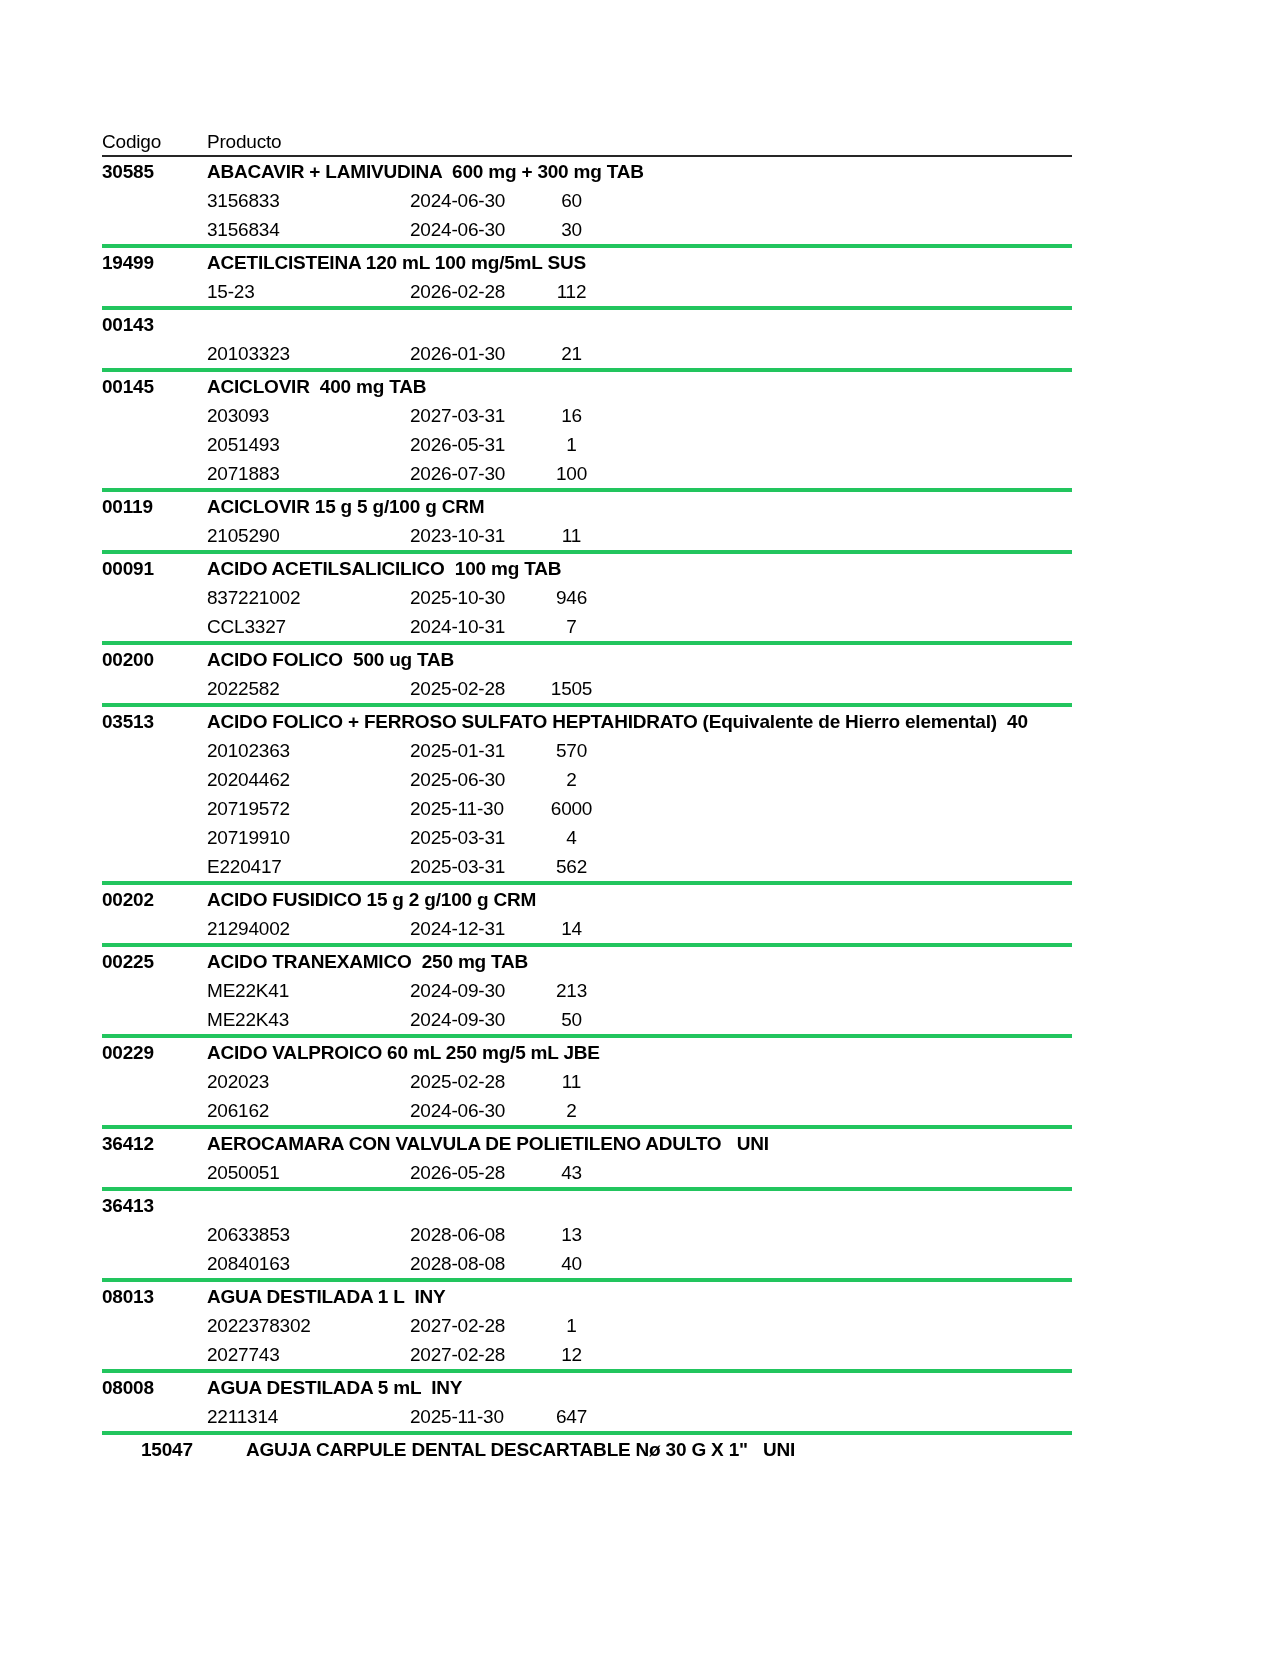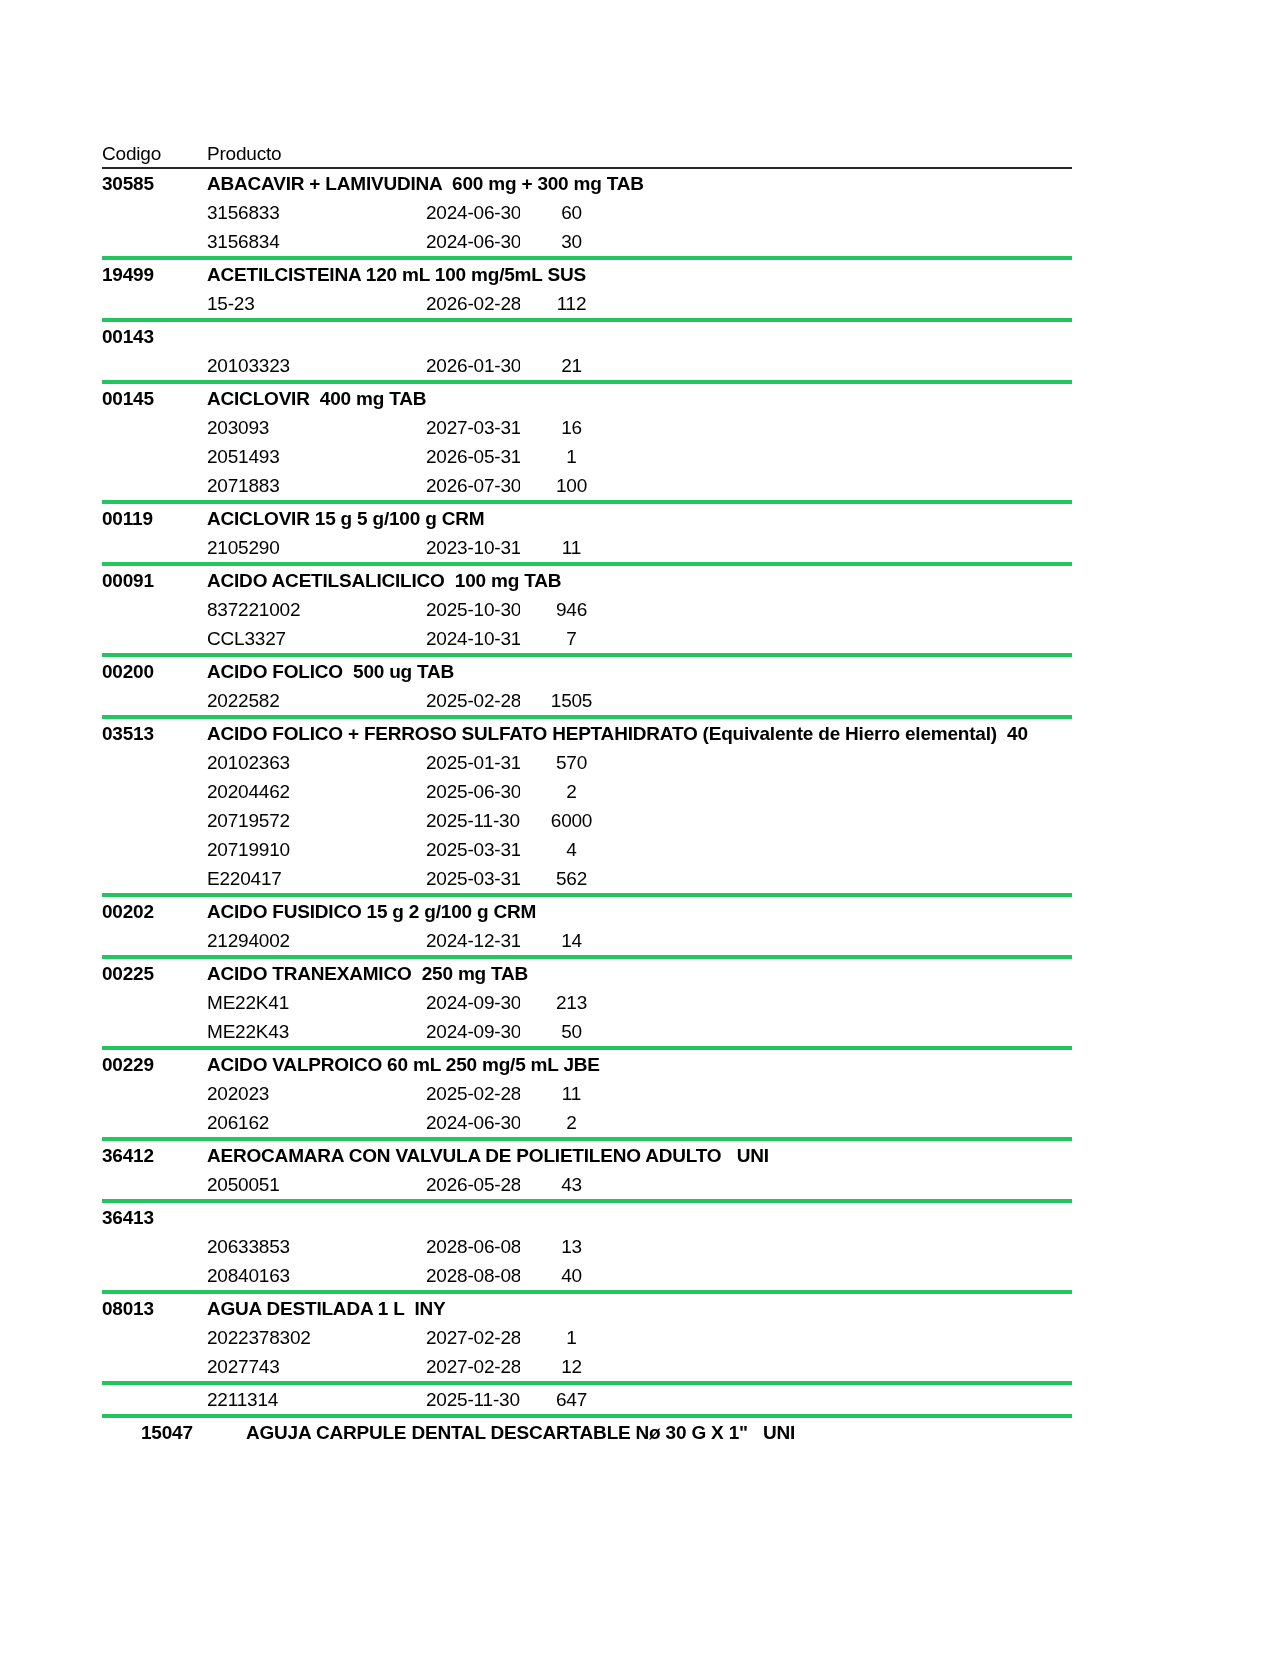--- a/index.html
+++ b/index.html
@@ -7,21 +7,21 @@
   body {
     width: 1280px;
     height: 1656px;
     position: relative;
     overflow: hidden;
     font-family: "Liberation Sans", sans-serif;
     color: #000000;
   }
   .sheet {
     position: absolute;
-    top: 140px;
+    top: 128px;
     left: 102px;
     width: 970px;
   }
   .row {
     display: grid;
     grid-template-columns: 105px 203px 110px 103px 1fr;
     height: 29px;
     align-items: center;
     font-size: 19px;
     letter-spacing: -0.2px;
@@ -38,21 +38,21 @@
   .cell { white-space: pre; overflow: hidden; }
   .code-cell { font-weight: 700; }
   .header-row .cell { font-weight: 400; }
   .name-cell {
     grid-column: 2 / 6;
     font-weight: 700;
     white-space: pre;
     overflow: hidden;
   }
   .lot-cell { grid-column: 2; }
-  .date-cell { grid-column: 3; margin-left: 16px; }
+  .date-cell { grid-column: 3; }
   .qty-cell { grid-column: 4; text-align: center; }
 </style>
 </head>
 <body>
 
 <div class="sheet">
   <div class="row header-row">
     <div class="cell code-cell">Codigo</div>
     <div class="cell name-cell">Producto</div>
   </div>
@@ -264,20 +264,24 @@
           <div class="cell qty-cell">1</div>
         </div>
         <div class="row">
           <div class="cell lot-cell">2027743</div>
           <div class="cell date-cell">2027-02-28</div>
           <div class="cell qty-cell">12</div>
         </div>
       </div>
       <div class="group">
         <div class="row">
+          <div class="cell code-cell">08008</div>
+          <div class="cell name-cell">AGUA DESTILADA 5 mL  INY</div>
+        </div>
+        <div class="row">
           <div class="cell lot-cell">2211314</div>
           <div class="cell date-cell">2025-11-30</div>
           <div class="cell qty-cell">647</div>
         </div>
       </div>
       <div class="group">
         <div class="row">
           <div class="cell code-cell">15047</div>
           <div class="cell name-cell">AGUJA CARPULE DENTAL DESCARTABLE Nø 30 G X 1"   UNI</div>
         </div>

